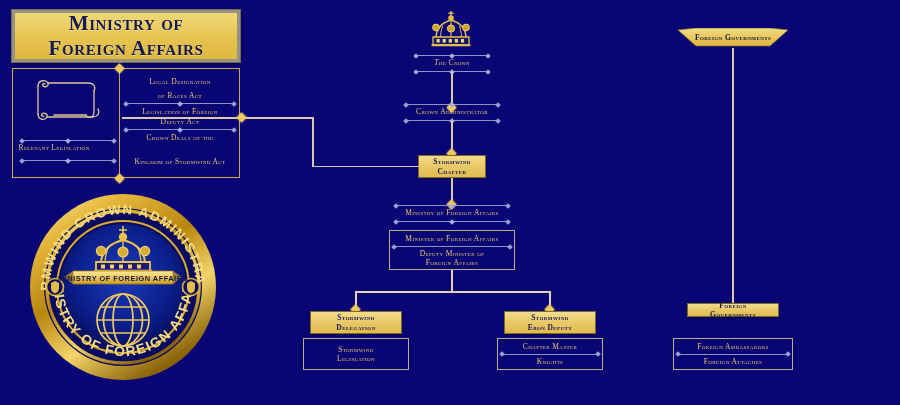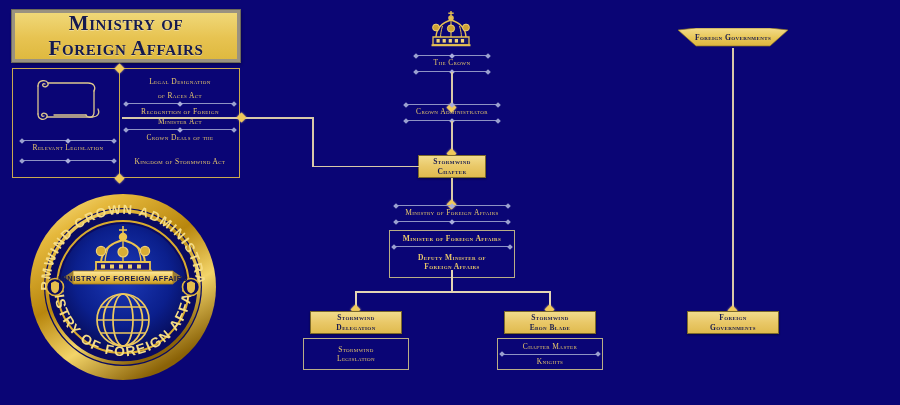--- a/index.html
+++ b/index.html
@@ -141,33 +141,33 @@
         <path d="M70 17 L70 38 C70 44, 64 45, 62 41"></path>
         <path d="M68 43 C74 43, 76 39, 74 35"></path>
         <path d="M62 41 L30 41"></path>
       </g>
     </svg>
   </div>
 
   <div class="abs divline" style="left:22px;top:140px;width:92px;">
       <span class="midnode"></span>
     </div>
-  <div class="abs sc gold-txt" style="left:20px;top:144px;width:96px;font-size:7.5px;">Relevant Legislation</div>
+  <div class="abs sc gold-txt" style="left:6px;top:144px;width:96px;font-size:7.5px;">Relevant Legislation</div>
   <div class="abs divline" style="left:22px;top:160px;width:92px;">
       <span class="midnode"></span>
     </div>
 
   <div class="abs sc gold-txt act-line" style="left:124px;top:78px;width:112px;">Legal Designation</div>
   <div class="abs sc gold-txt act-line" style="left:124px;top:92px;width:112px;">of Races Act</div>
   <div class="abs divline" style="left:126px;top:103px;width:108px;">
       <span class="midnode"></span>
     </div>
 
-  <div class="abs sc gold-txt act-line" style="left:124px;top:108px;width:112px;">Recognition of Foreign</div>
-  <div class="abs sc gold-txt act-line" style="left:124px;top:118px;width:112px;">Minister Act</div>
+  <div class="abs sc gold-txt act-line" style="left:124px;top:108px;width:112px;">Legislation of Foreign</div>
+  <div class="abs sc gold-txt act-line" style="left:124px;top:118px;width:112px;">Deputy Act</div>
   <div class="abs divline" style="left:126px;top:129px;width:108px;">
       <span class="midnode"></span>
     </div>
 
   <div class="abs sc gold-txt act-line" style="left:124px;top:134px;width:112px;">Crown Deals of the</div>
   <div class="abs sc gold-txt act-line" style="left:122px;top:158px;width:116px;">Kingdom of Stormwind Act</div>
 
   <div class="abs" id="seal">
     <svg viewBox="0 0 190 190" width="190" height="190">
       <defs>
@@ -275,21 +275,21 @@
         <rect x="34.8" y="31" width="3.2" height="3.6"></rect>
         <rect x="40.9" y="31" width="3.2" height="3.6"></rect>
       </g>
       <path d="M11.5 37.3 h39" stroke="#e6c052" stroke-width="2"></path>
     </svg>
   </div>
 
   <div class="abs divline" style="left:416px;top:55px;width:72px;">
       <span class="midnode"></span>
     </div>
-  <div class="abs sc gold-txt" style="left:404px;top:59px;width:96px;font-size:7.5px;">The Crown</div>
+  <div class="abs sc gold-txt" style="left:404px;top:59px;width:96px;font-size:7.5px;font-style:italic;">The Crown</div>
   <div class="abs divline" style="left:416px;top:71px;width:72px;">
       <span class="midnode"></span>
     </div>
 
   <div class="abs conn conn-v" style="left:451px;top:72px;height:34px;"></div>
   <div class="abs node-diamond" style="left:448px;top:104px;"></div>
 
   <div class="abs divline" style="left:406px;top:104px;width:92px;">
       <span class="midnode"></span>
     </div>
@@ -315,21 +315,21 @@
   <div class="abs node-diamond" style="left:448px;top:200.5px;"></div>
 
   <div class="abs divline" style="left:396px;top:205px;width:112px;">
       <span class="midnode"></span>
     </div>
   <div class="abs sc gold-txt" style="left:386px;top:209px;width:132px;font-size:7.5px;">Ministry of Foreign Affairs</div>
   <div class="abs divline" style="left:396px;top:221px;width:112px;">
       <span class="midnode"></span>
     </div>
 
-  <div class="abs outline-box" style="left:389px;top:230px;width:126px;height:48px;font-weight:bold;">
+  <div class="abs outline-box" style="left:389px;top:230px;width:126px;height:40px;">
     <div class="cell" style="flex:0 0 15px;">Minister of Foreign Affairs</div>
     <div class="cell-sep"></div>
     <div class="cell" style="flex-direction:column;">
       <span>Deputy Minister of</span>
       <span>Foreign Affairs</span>
     </div>
   </div>
 
   <div class="abs conn conn-v conn-thick" style="left:451px;top:270px;height:22px;"></div>
   <div class="abs conn conn-h conn-thick" style="left:355px;top:291px;width:196px;"></div>
@@ -344,21 +344,21 @@
   </div>
   <div class="abs outline-box" style="left:303px;top:338px;width:106px;height:32px;justify-content:center;">
     <div class="cell" style="flex-direction:column;">
       <span>Stormwind</span>
       <span>Legislation</span>
     </div>
   </div>
 
   <div class="abs gold-box" style="left:504px;top:311px;width:92px;height:23px;">
     <div class="ln">Stormwind</div>
-    <div class="ln">Ebon Blade</div>
+    <div class="ln">Ebon Deputy</div>
   </div>
   <div class="abs" id="fg-banner">
     <svg viewBox="0 0 110 22" width="110" height="22">
       <defs>
         <linearGradient id="bnr" x1="0" y1="0" x2="0" y2="1">
           <stop offset="0%" stop-color="#f3dc8c"></stop>
           <stop offset="55%" stop-color="#e8c757"></stop>
           <stop offset="100%" stop-color="#dcb63f"></stop>
         </linearGradient>
       </defs>
@@ -368,18 +368,23 @@
   </div>
 
   <div class="abs outline-box" style="left:497px;top:338px;width:106px;height:32px;">
     <div class="cell">Chapter Master</div>
     <div class="cell-sep"></div>
     <div class="cell">Knights</div>
   </div>
   <div class="abs conn conn-v" style="left:732px;top:48px;width:2px;height:262px;"></div>
   <div class="abs node-diamond" style="left:729px;top:307px;"></div>
 
-  <div class="abs gold-box" style="left:687px;top:311px;width:92px;height:23px;">
+  <div class="abs gold-box" style="left:687px;top:303px;width:92px;height:14px;">
     <div class="ln">Foreign</div>
     <div class="ln">Governments</div>
   </div>
+  <div class="abs outline-box" style="left:673px;top:338px;width:120px;height:32px;">
+    <div class="cell">Foreign Ambassadors</div>
+    <div class="cell-sep"></div>
+    <div class="cell">Foreign Attaches</div>
+  </div>
 
 </div>
 
 </body></html>

